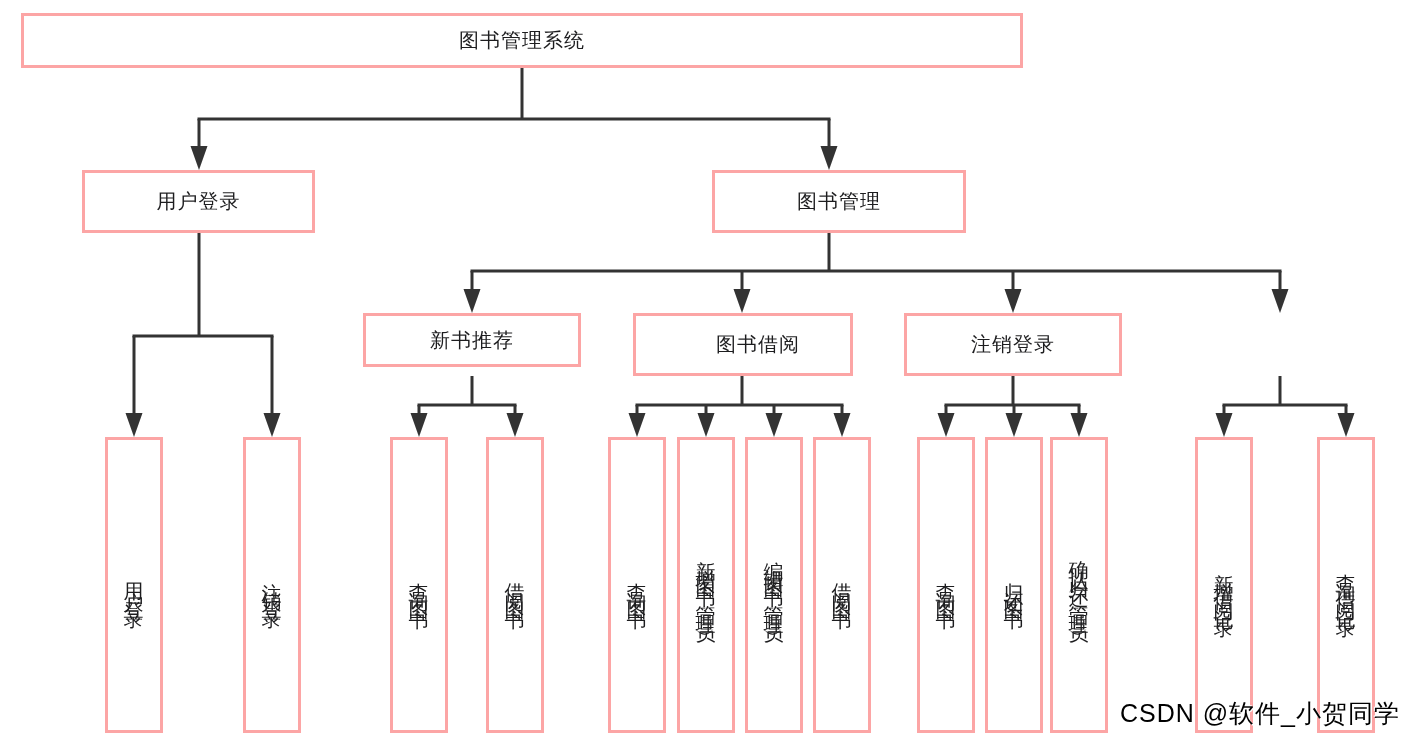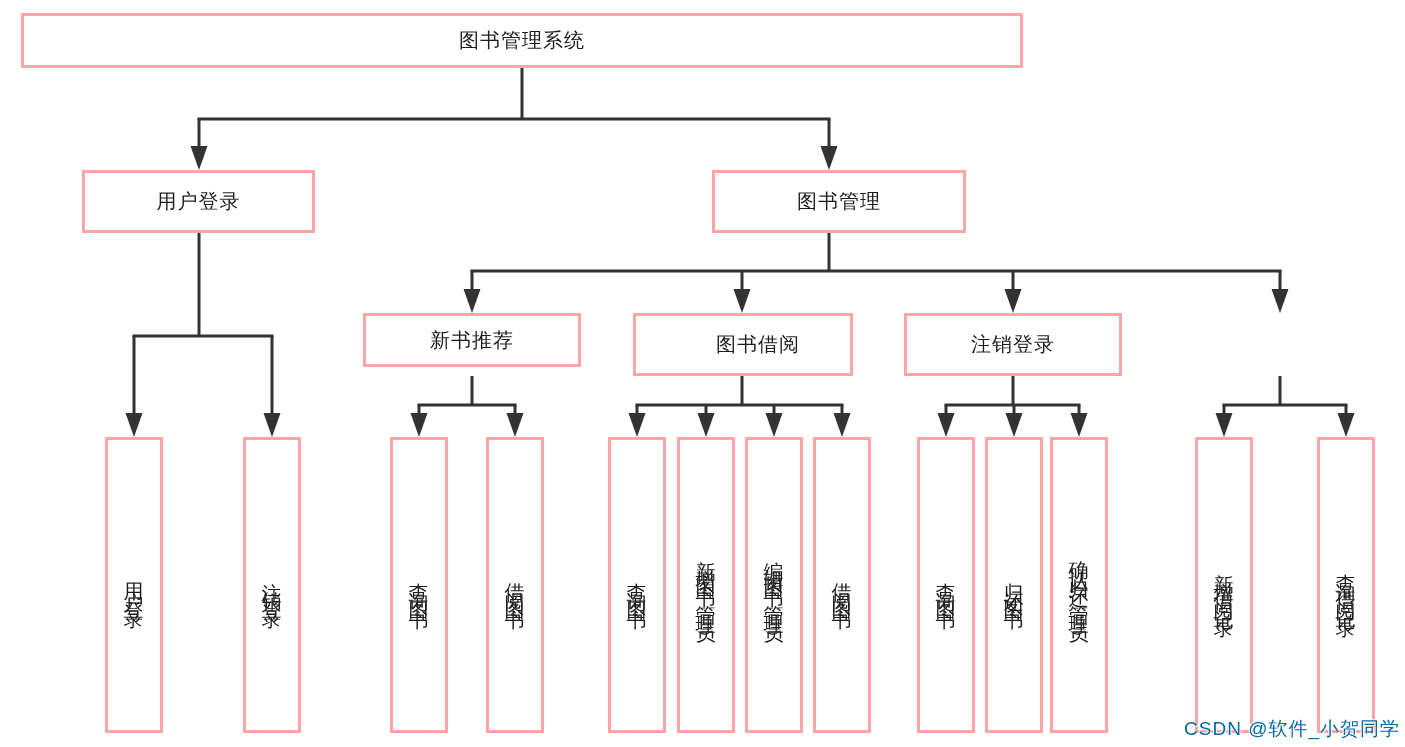--- a/index.html
+++ b/index.html
@@ -15,22 +15,22 @@
     border:3px solid #fca5a5;background:#ffffff;
     display:flex;align-items:center;justify-content:center;
     color:#1d1d1f;font-size:20px;letter-spacing:1px;
     z-index:2;text-align:center;
   }
   .leaf{
     writing-mode:vertical-rl;text-orientation:mixed;
     letter-spacing:9px;font-size:20px;line-height:1;
   }
   .watermark{
-    position:absolute;right:5px;bottom:5px;z-index:6;
-    color:#0369a1;font-size:19px;letter-spacing:1px;
+    position:absolute;right:5px;bottom:17px;z-index:6;
+    color:#000000;font-size:25px;letter-spacing:1px;
     text-shadow:1px 1px 0 #ffffff,-1px -1px 0 #ffffff;
     pointer-events:none;
   }
 </style>
 </head>
 <body>
 
 <div id="canvas">
 
   <svg id="wires" width="1405" height="747" viewBox="0 0 1405 747">

